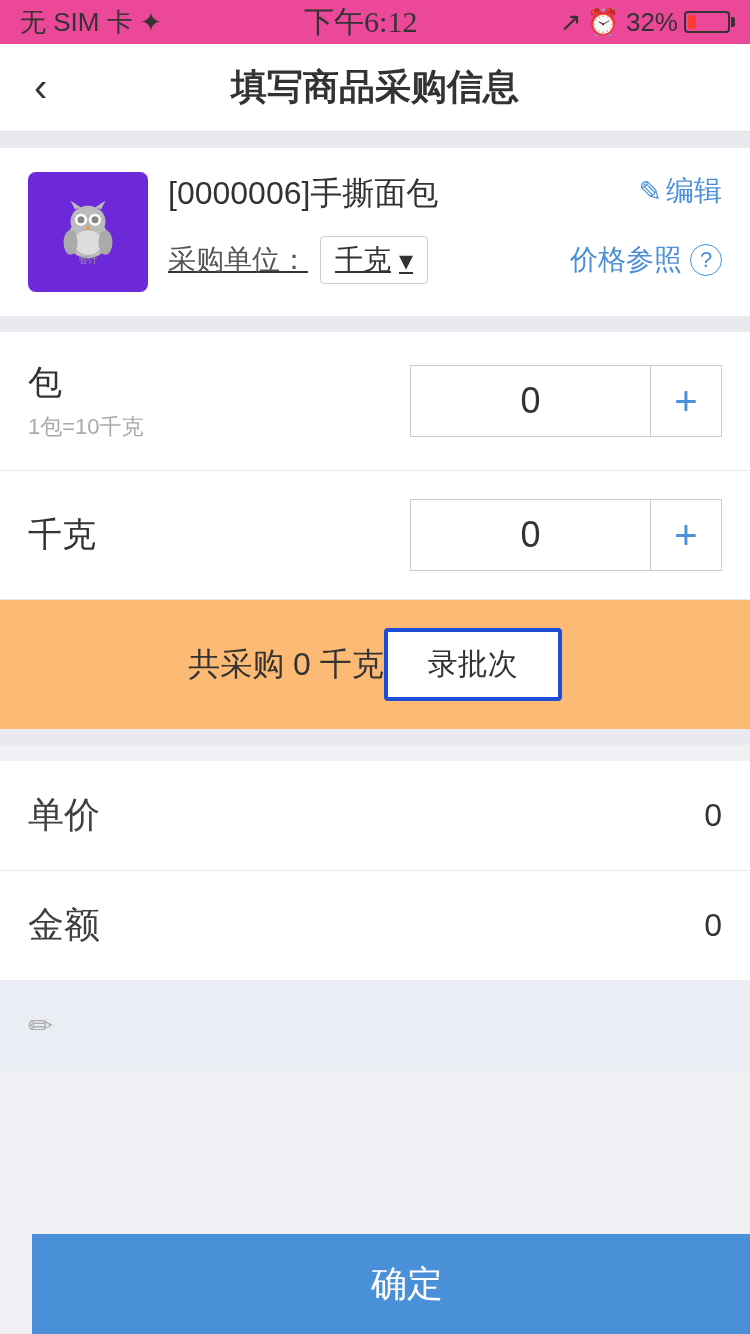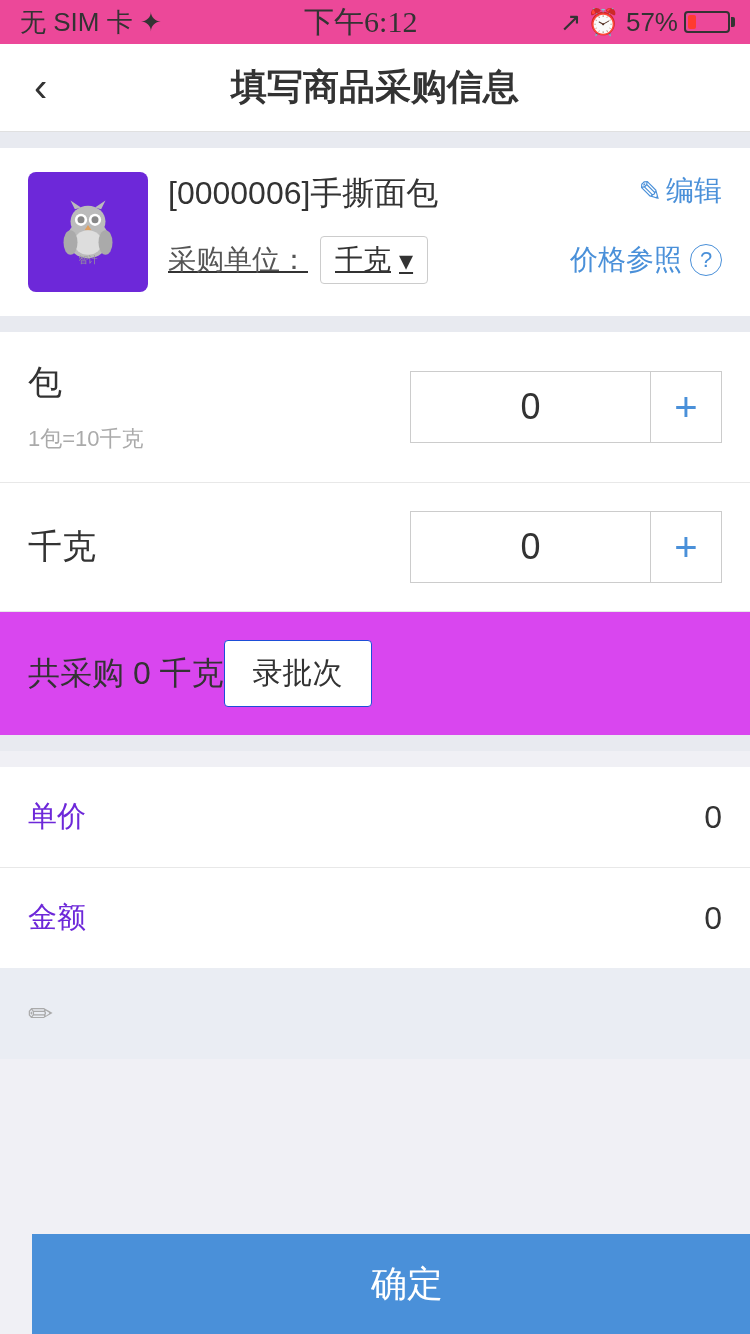--- a/index.html
+++ b/index.html
@@ -160,21 +160,21 @@
       align-items: center;
       justify-content: space-between;
       padding: 28px 28px;
       border-bottom: 1px solid #e8e8e8;
     }
     .qty-label {
       display: flex;
       flex-direction: column;
     }
     .qty-label-main { font-size: 34px; color: #333; }
-    .qty-label-sub { font-size: 22px; color: #aaa; margin-top: 18px; }
+    .qty-label-sub { font-size: 22px; color: #aaa; margin-top: 6px; }
     .qty-input-group {
       display: flex;
       align-items: center;
       gap: 0;
     }
     .qty-input {
       width: 240px;
       height: 72px;
       border: 1px solid #ccc;
       border-right: none;
@@ -192,51 +192,51 @@
       display: flex;
       align-items: center;
       justify-content: center;
       font-size: 40px;
       color: #4a90d9;
       cursor: pointer;
     }
 
     
     .total-row {
-      background: #d946ef;
-      display: flex;
-      align-items: center;
-      justify-content: flex-start;
+      background: #fdba74;
+      display: flex;
+      align-items: center;
+      justify-content: center;
       padding: 28px 28px;
     }
     .total-text { font-size: 32px; color: #333; }
     .batch-btn {
-      border: 1px solid #1d4ed8;
+      border: 4px solid #1d4ed8;
       border-radius: 4px;
-      padding: 12px 28px;
+      padding: 12px 40px;
       font-size: 30px;
       color: #333;
       background: #fff;
       cursor: pointer;
     }
 
     
     .info-section {
       background: #fff;
       margin-top: 16px;
     }
     .info-row {
       display: flex;
       align-items: center;
       justify-content: space-between;
       padding: 30px 28px;
       border-bottom: 1px solid #e8e8e8;
     }
     .info-row:last-child { border-bottom: none; }
-    .info-label { font-size: 29px; color: #6d28d9; }
+    .info-label { font-size: 36px; color: #404040; }
     .info-value { font-size: 32px; color: #333; }
 
     
     .notes-section {
       background: #eaedf3;
       padding: 28px;
       display: flex;
       align-items: center;
       gap: 16px;
       margin-top: 0;
@@ -286,21 +286,21 @@
 <body>
 
 <div class="status-bar">
   <div class="status-bar-left">
     <span>无 SIM 卡 ✦</span>
   </div>
   <div class="status-bar-center">下午6:12</div>
   <div class="status-bar-right">
     <span>↗</span>
     <span>⏰</span>
-    <span>57%</span>
+    <span>32%</span>
     <div class="battery-icon">
       <div class="battery-fill"></div>
     </div>
   </div>
 </div>
 
 <div class="nav-bar">
   <span class="nav-back">‹</span>
   <span class="nav-title">填写商品采购信息</span>
 </div>

